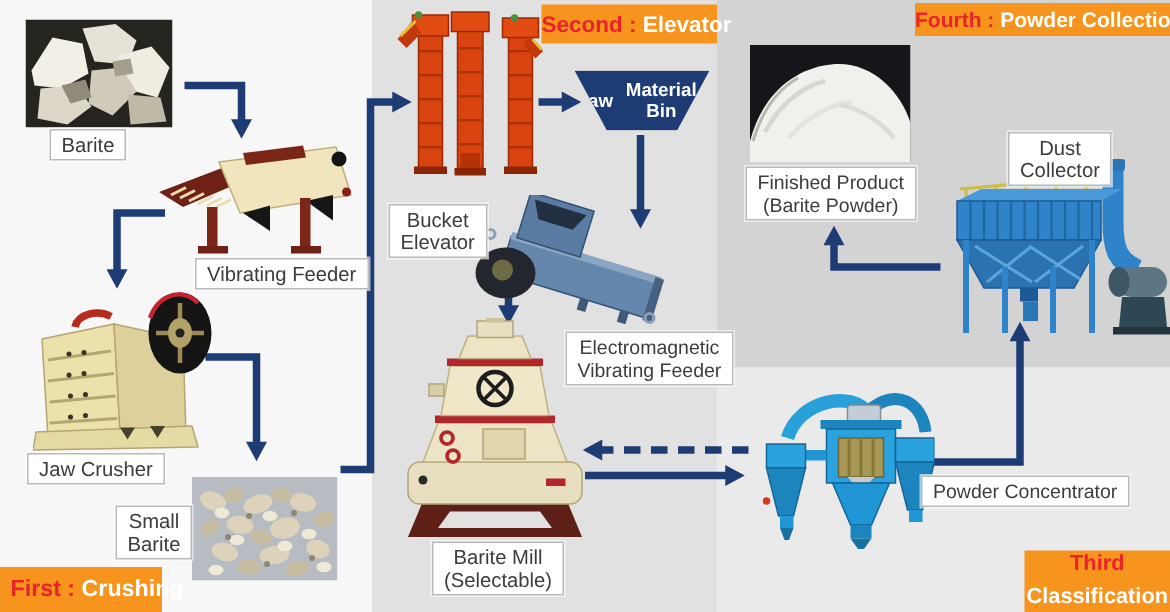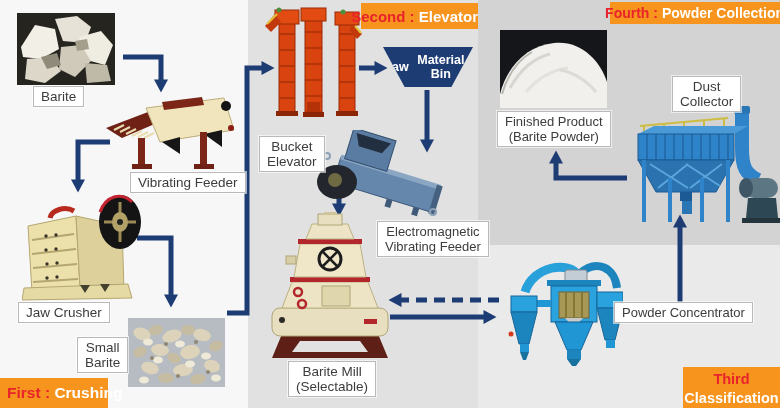--- a/index.html
+++ b/index.html
@@ -15,21 +15,21 @@
   .arrows{position:absolute;left:0;top:0;pointer-events:none;}
   .machine{position:absolute;}
   .label{
     position:absolute;background:#ffffff;border:1px solid #b9b9b9;
     color:#3c3c3c;font-size:13.5px;line-height:15px;padding:2px 7px;
     white-space:nowrap;text-align:center;box-shadow:0 0 0 1px rgba(255,255,255,.6);
   }
   .label .ln{display:block;}
   .banner{
     position:absolute;background:#f7941e;color:#ffffff;font-weight:bold;
-    display:flex;align-items:center;justify-content:flex-end;white-space:pre;
+    display:flex;align-items:center;justify-content:space-between;white-space:pre;
   }
   .banner .stage{color:#e8232b;}
   .banner .sep{color:#e8232b;}
   .banner-first{left:0;top:378px;width:108px;height:30px;font-size:15.5px;justify-content:flex-start;padding-left:7px;box-sizing:border-box;}
   .banner-second{left:361px;top:3px;width:117px;height:26px;font-size:15px;}
   .banner-fourth{left:610px;top:2px;width:174px;height:22px;font-size:14px;}
   .banner-third{left:683px;top:367px;width:97px;height:41px;font-size:14.5px;flex-direction:column;line-height:19px;}
   .bin{
     position:absolute;left:383px;top:47px;width:90px;height:40px;background:#1d3c74;
     clip-path:polygon(0 0,100% 0,76% 100%,24% 100%);
@@ -346,24 +346,24 @@
     <span class="ln">Elevator</span>
   </div>
   <div class="label" style="left:377px;top:221px;font-size:13px">
     <span class="ln">Electromagnetic</span>
     <span class="ln">Vibrating Feeder</span>
   </div>
   <div class="label" style="left:288px;top:361px">
     <span class="ln">Barite Mill</span>
     <span class="ln">(Selectable)</span>
   </div>
-  <div class="label" style="left:614px;top:302px;font-size:13px">
+  <div class="label" style="left:614px;top:317px;font-size:13px">
     <span class="ln">Powder Concentrator</span>
   </div>
-  <div class="label" style="left:672px;top:76px">
+  <div class="label" style="left:672px;top:88px">
     <span class="ln">Dust</span>
     <span class="ln">Collector</span>
   </div>
   <div class="label" style="left:497px;top:111px;font-size:13px">
     <span class="ln">Finished Product</span>
     <span class="ln">(Barite Powder)</span>
   </div>
 
   <div class="banner banner-first">
     <span class="stage">First</span><span class="sep"> : </span><span>Crushing</span>

